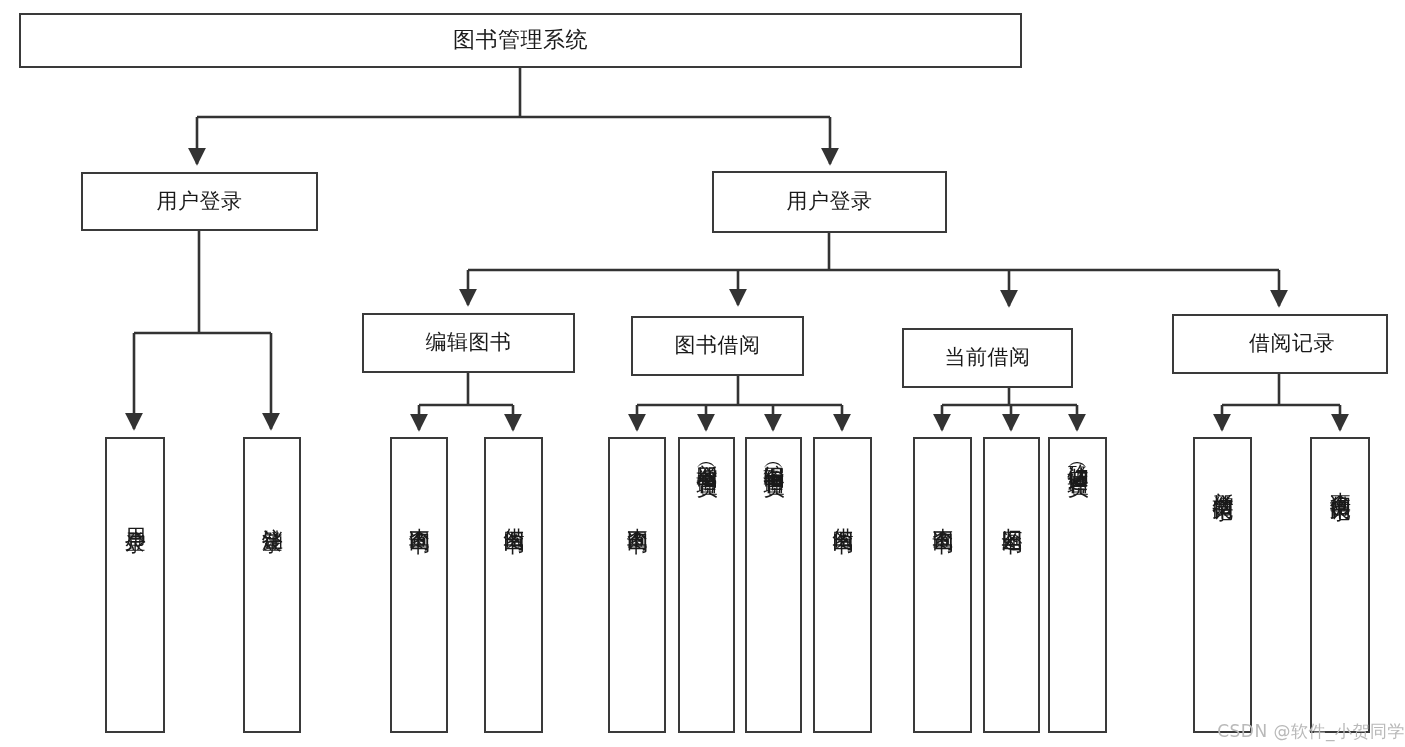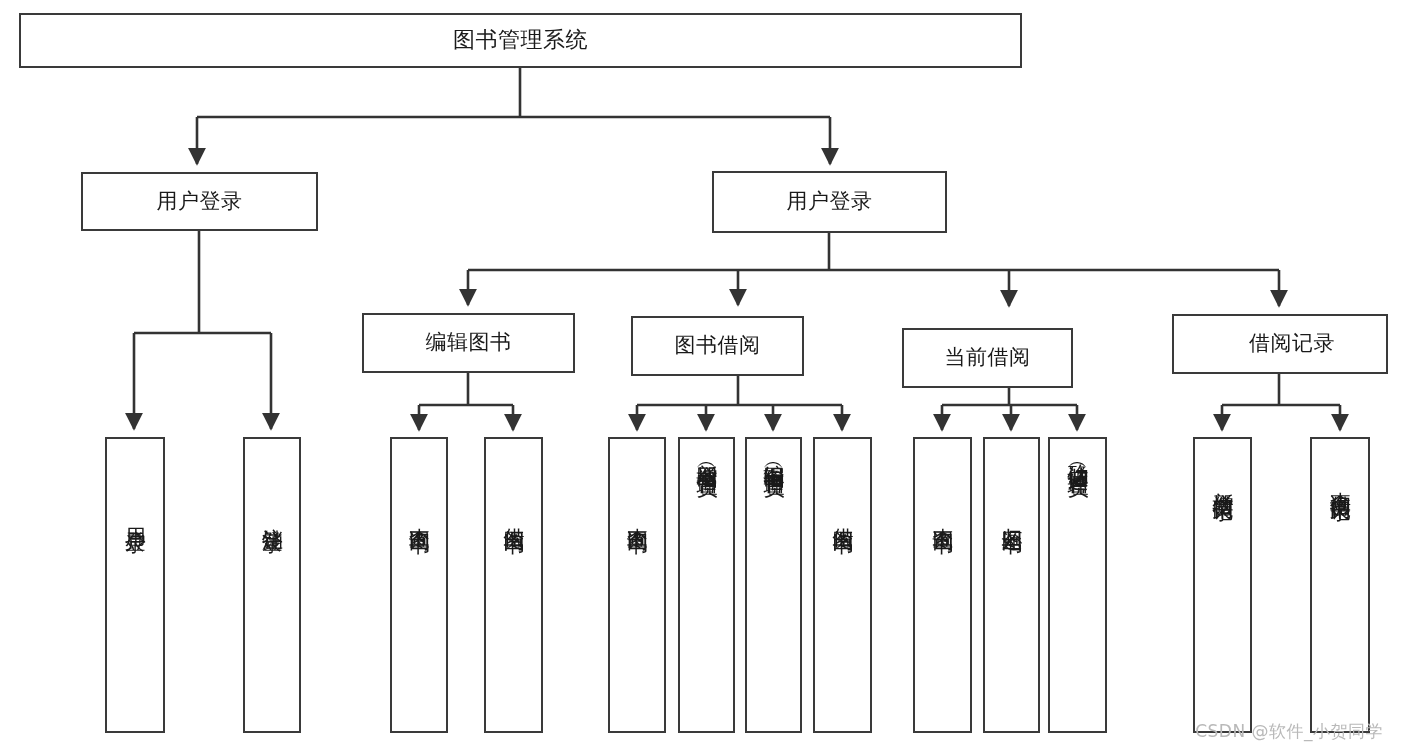--- a/index.html
+++ b/index.html
@@ -54,21 +54,21 @@
     font-size: 21px;
     letter-spacing: 2px;
     line-height: 1;
     white-space: nowrap;
   }
   .node.title .label {
     font-size: 22px;
   }
   #watermark {
     position: absolute;
-    right: 22px;
+    right: 0;
     bottom: 4px;
     font-size: 17px;
     color: #b9b9b9;
     letter-spacing: 0.5px;
     white-space: nowrap;
     user-select: none;
   }
 </style>
 </head>
 <body>

